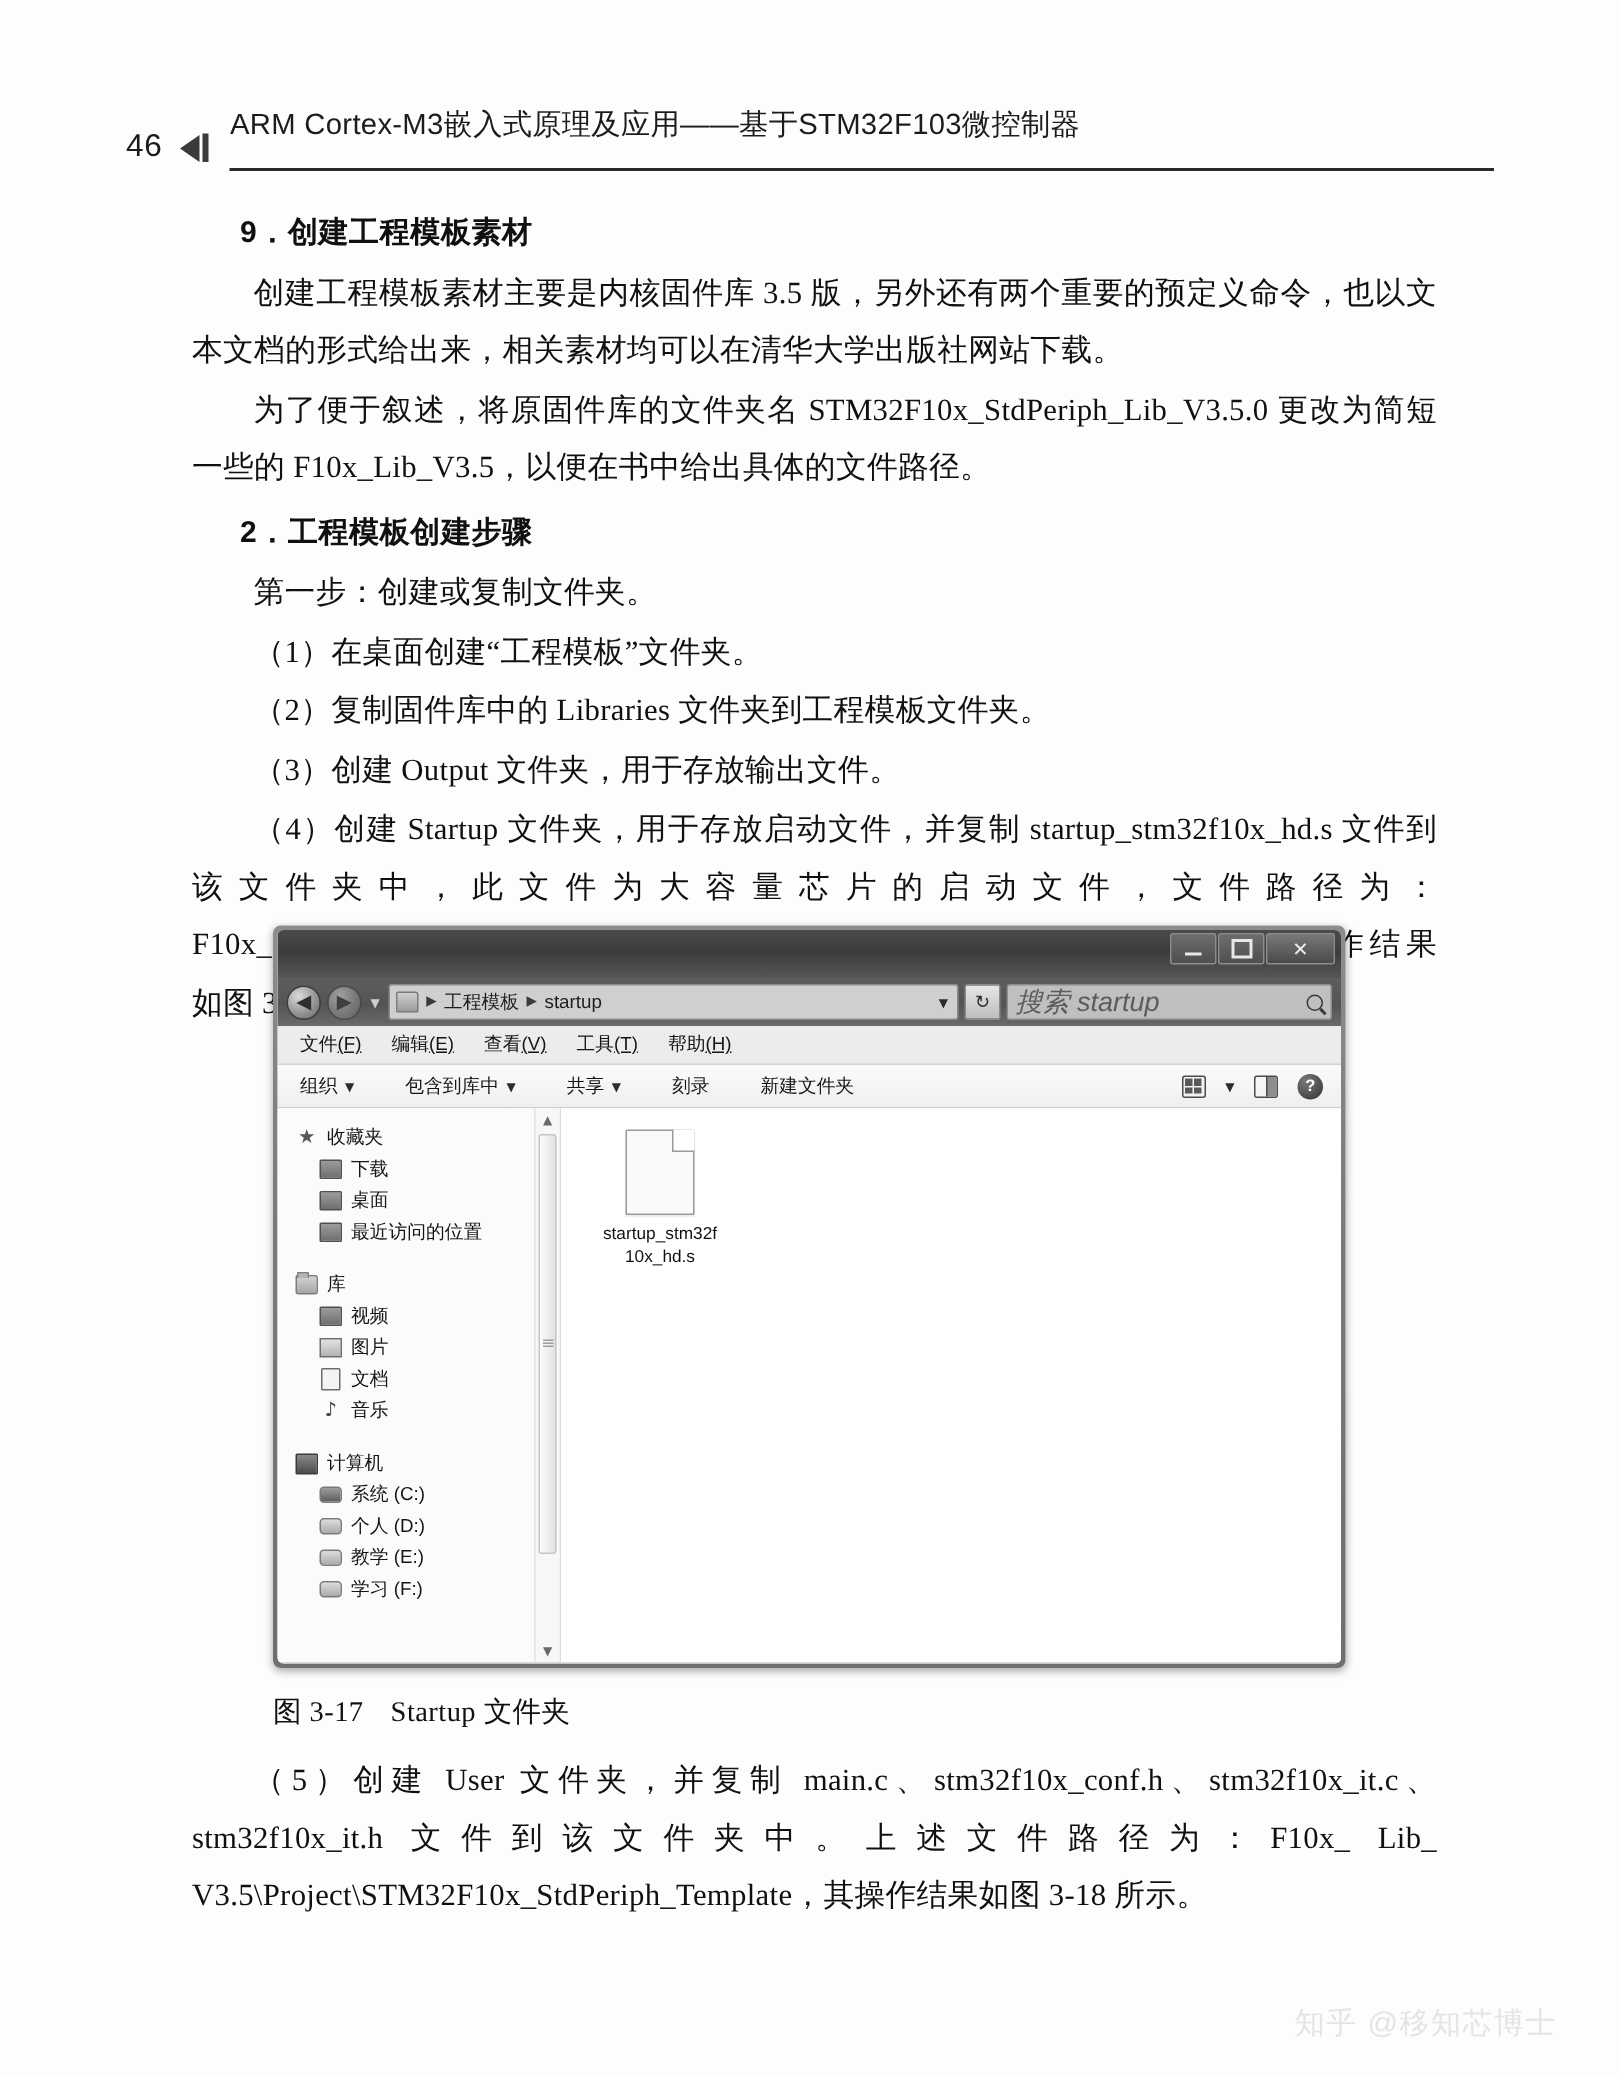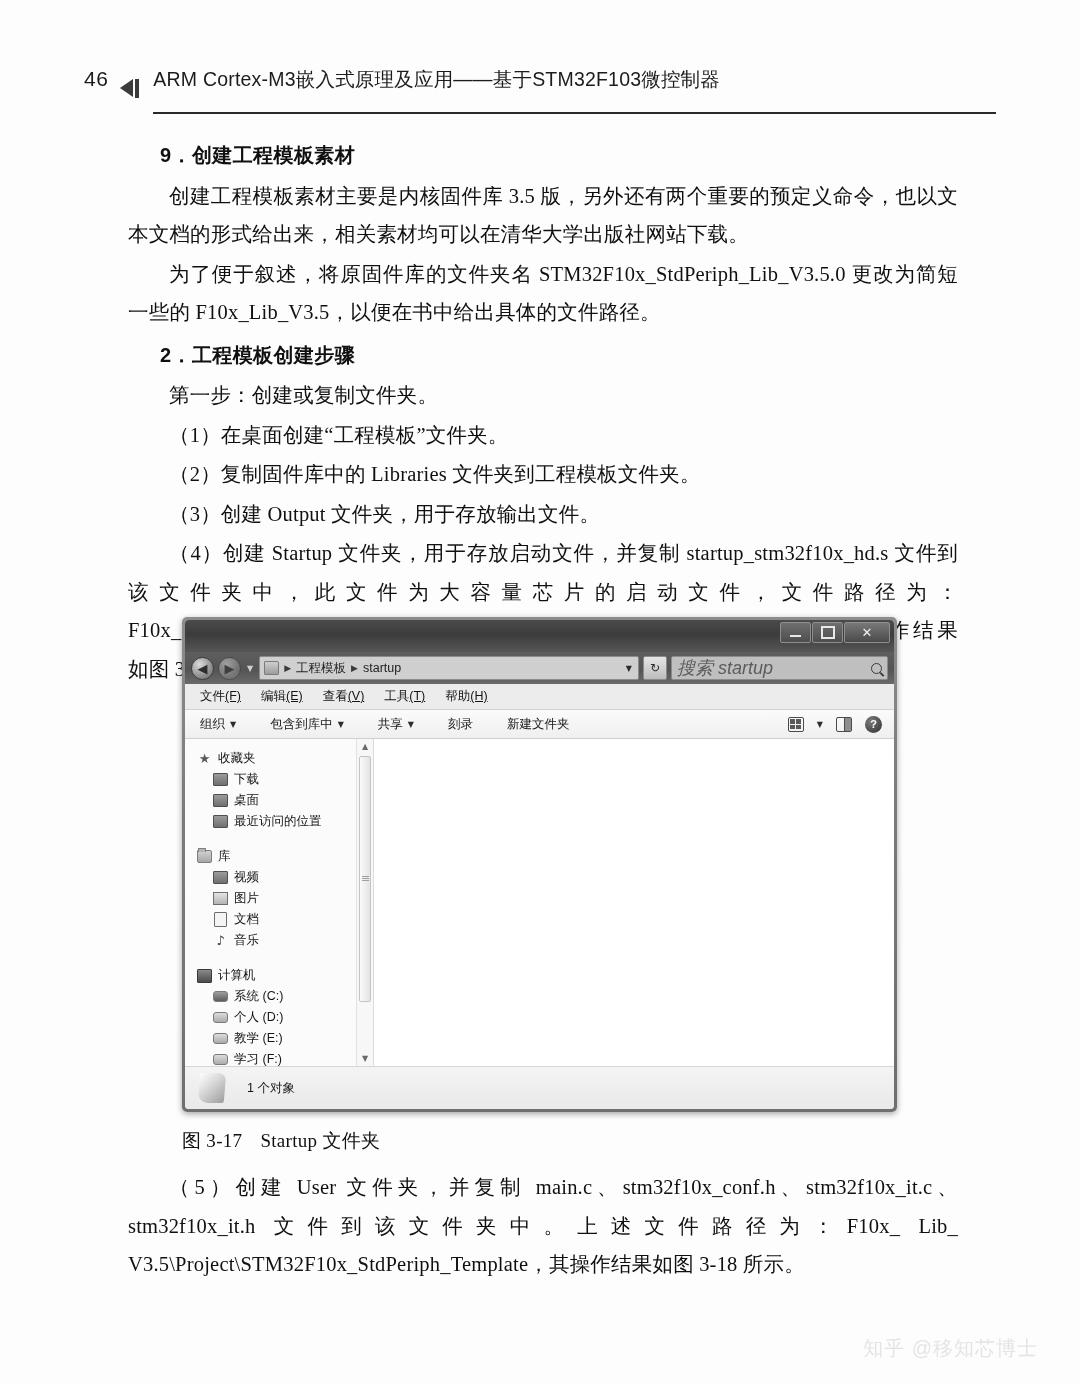--- a/index.html
+++ b/index.html
@@ -24,20 +24,21 @@
   }
 
   
   .page-header {
     position: absolute;
     left: 84px;
     top: 68px;
     width: 912px;
     height: 46px;
     display: flex;
+    align-items: flex-end;
   }
   .folio {
     font-family: "Liberation Sans", sans-serif;
     font-size: 21px;
     color: #1b1b1b;
     line-height: 1;
     padding-bottom: 6px;
     letter-spacing: 0.5px;
   }
   .header-orn {
@@ -809,27 +810,29 @@
                       <i></i>
                       <i></i>
                       <i></i>
                     </span>
                 </div>
               </div>
               <div class="sb-arrow">▼</div>
             </div>
           </div>
 
+          <div class="filepane">
+            <div class="fileitem">
+              <div class="file-icon"></div>
+              <div class="file-label">startup_stm32f10x_hd.s</div>
+            </div>
+          </div>
 
         </div>
 
-        <div class="statusbar">
-          <div class="status-thumb"></div>
-          <div class="status-text">1 个对象</div>
-        </div>
 
       </div>
     </div>
 
     <div class="fig-caption">
       <span>图 3-17</span><span class="gap"></span><span>Startup 文件夹</span>
     </div>
   </div>
 
   <div class="body-col-2">

